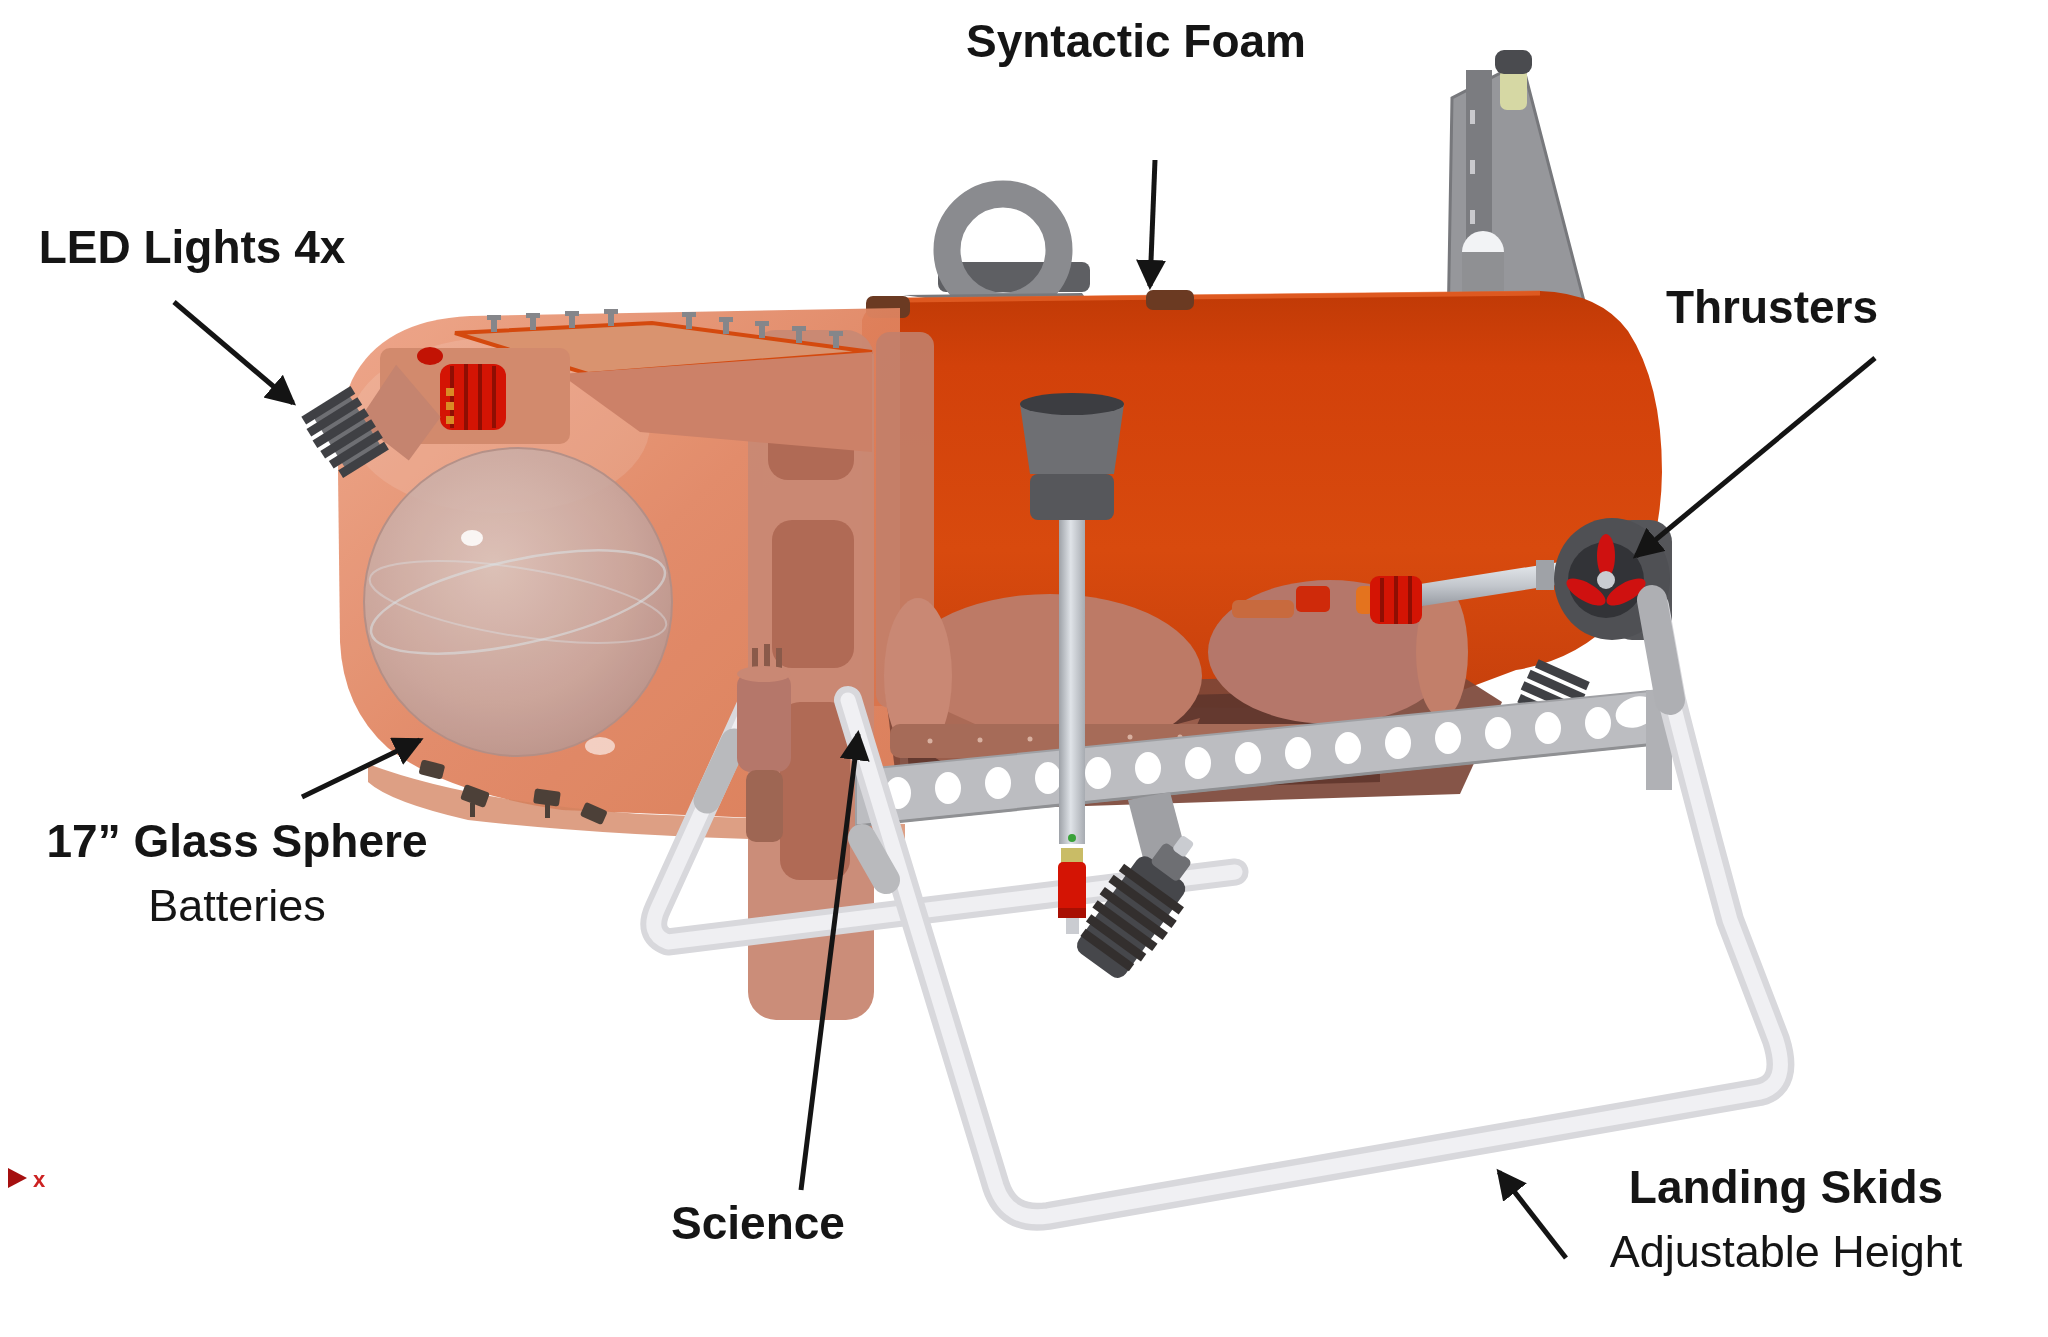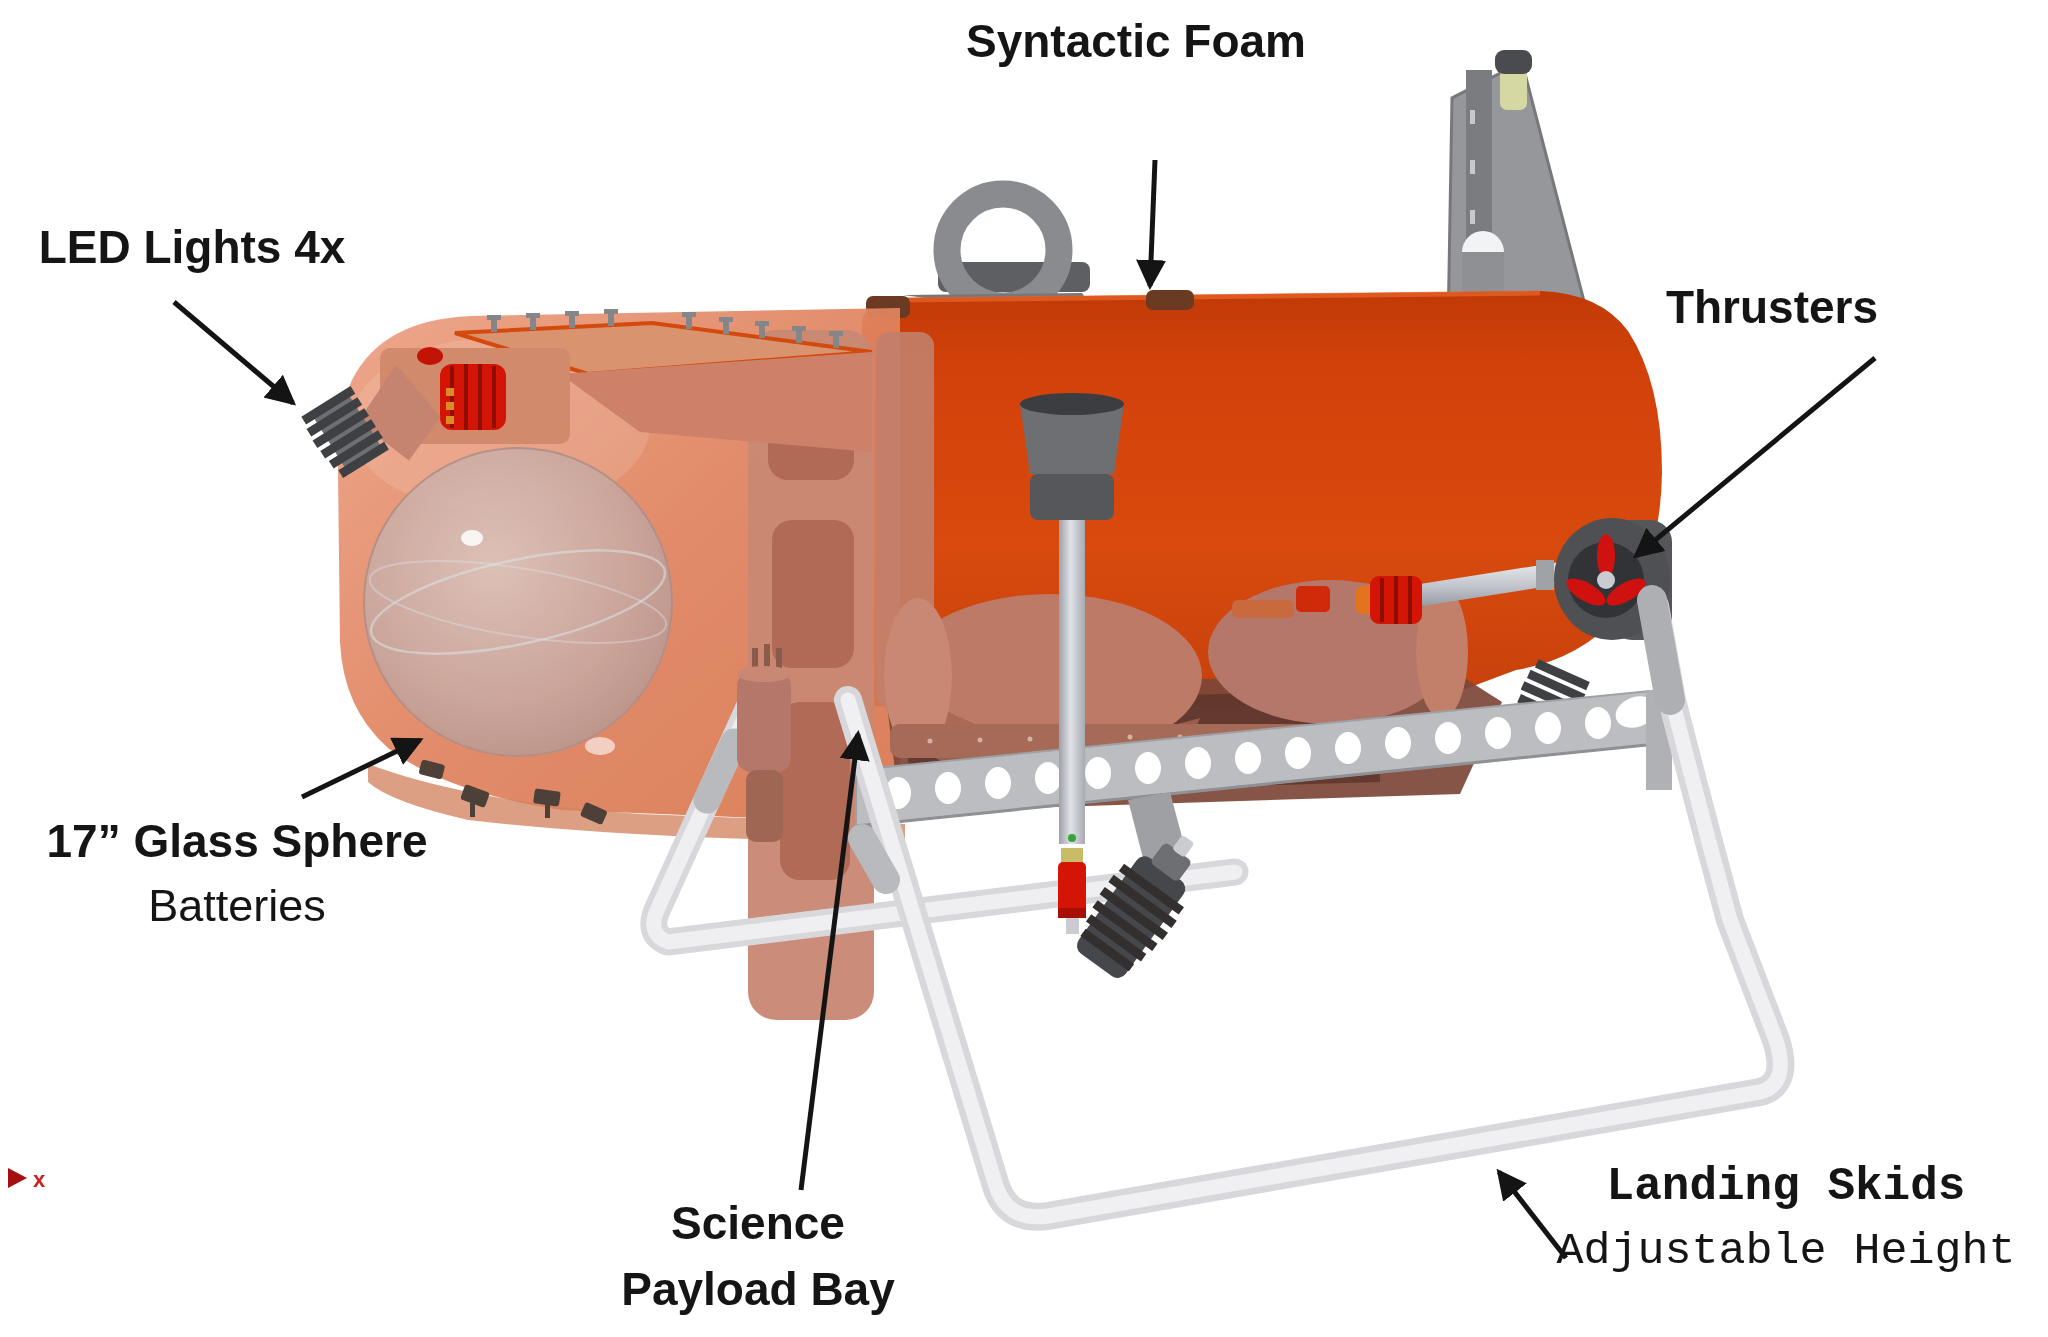--- a/index.html
+++ b/index.html
@@ -327,21 +327,20 @@
   <div>Thrusters</div>
 </div>
 
 <div class="lbl" style="left:237px; top:808px;">
   <div>17” Glass Sphere</div>
   <div class="sub">Batteries</div>
 </div>
 
 <div class="lbl" style="left:758px; top:1190px;">
   <div>Science</div>
-  <div>Payload Bay</div>
-</div>
-
-<div class="lbl" style="left:1786px; top:1154px;font-family:Liberation Mono, monospace;">
+</div>
+
+<div class="lbl" style="left:1786px; top:1154px;">
   <div>Landing Skids</div>
   <div class="sub">Adjustable Height</div>
 </div>
 
 </div>
 
 </body></html>

